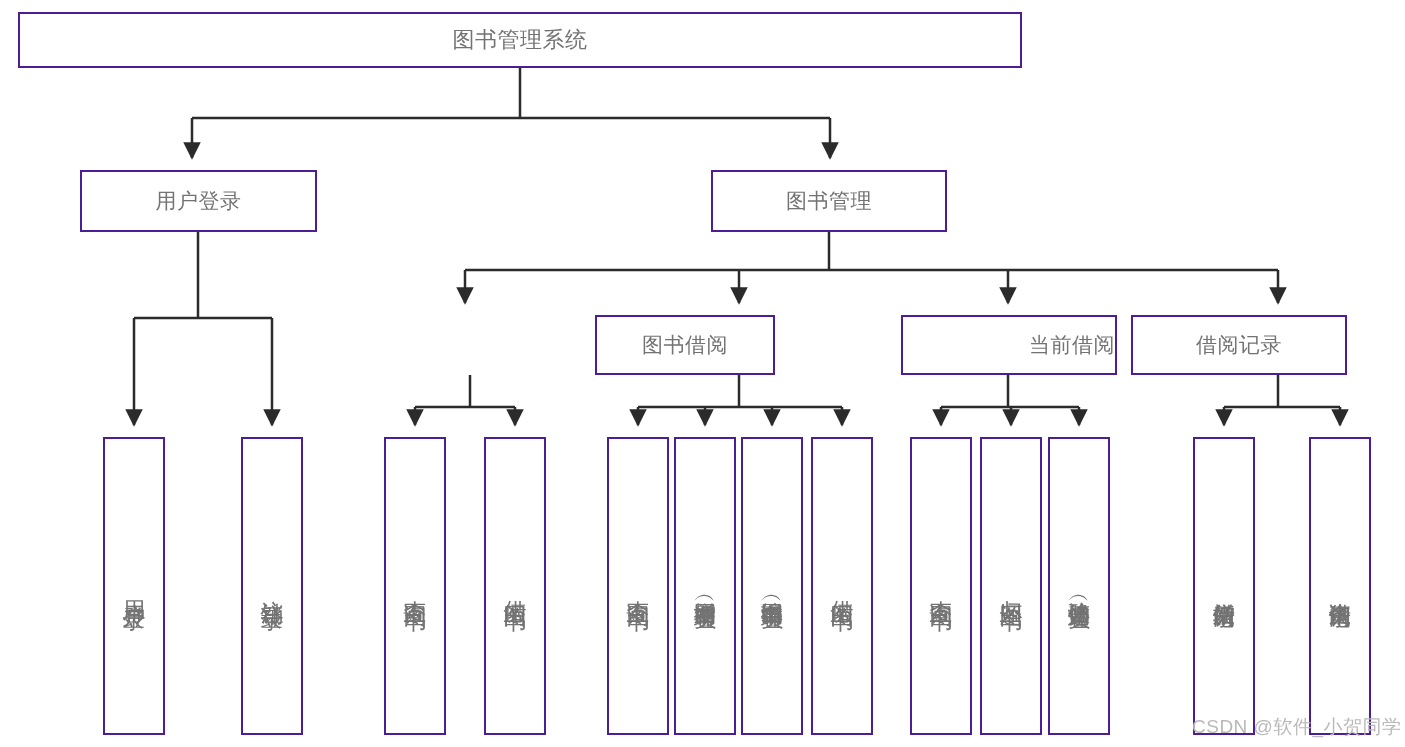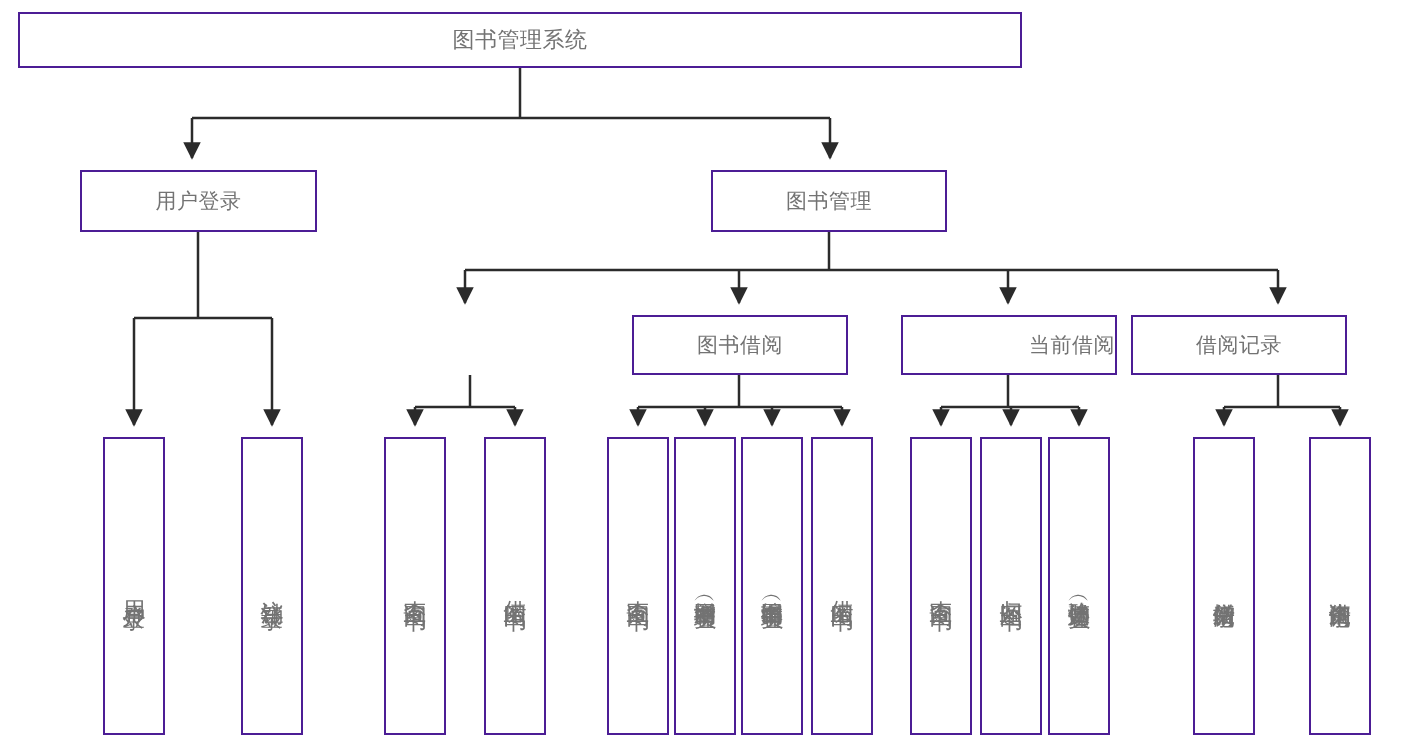--- a/index.html
+++ b/index.html
@@ -137,21 +137,21 @@
     <span class="node-label">图书管理系统</span>
   </div>
 
   <div class="node horiz" style="left:80px; top:170px; width:237px; height:62px;">
     <span class="node-label">用户登录</span>
   </div>
   <div class="node horiz" style="left:711px; top:170px; width:236px; height:62px;">
     <span class="node-label">图书管理</span>
   </div>
 
-  <div class="node horiz" style="left:632px; top:315px; width:216px; height:60px;">
+  <div class="node horiz" style="left:595px; top:315px; width:180px; height:60px;">
     <span class="node-label">图书借阅</span>
   </div>
   <div class="node horiz" style="left:901px; top:315px; width:216px; height:60px;justify-content:flex-end;">
     <span class="node-label">当前借阅</span>
   </div>
   <div class="node horiz" style="left:1131px; top:315px; width:216px; height:60px;">
     <span class="node-label">借阅记录</span>
   </div>
 
   <div class="node leaf" style="left:103px; top:437px; width:62px; height:298px;">
@@ -191,14 +191,15 @@
     <span class="node-label">确认归还（管理员）</span>
   </div>
 
   <div class="node leaf tall-text" style="left:1193px; top:437px; width:62px; height:298px;">
     <span class="node-label">新增借阅记录</span>
   </div>
   <div class="node leaf tall-text" style="left:1309px; top:437px; width:62px; height:298px;">
     <span class="node-label">查询借阅记录</span>
   </div>
 
+  <div class="watermark" style="left:1192px; top:714px;">CSDN @软件_小贺同学</div>
 
 </div>
 
 </body></html>

